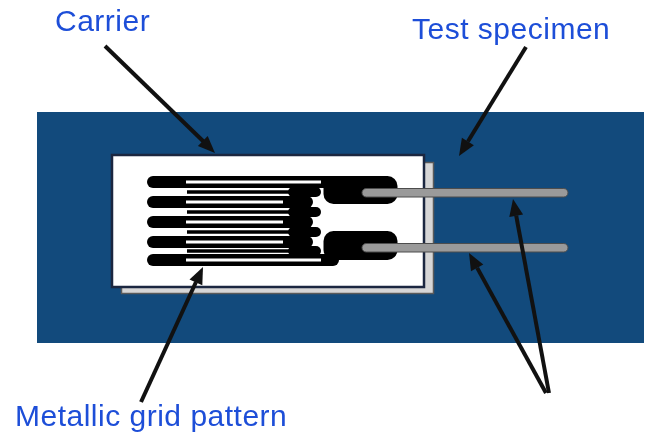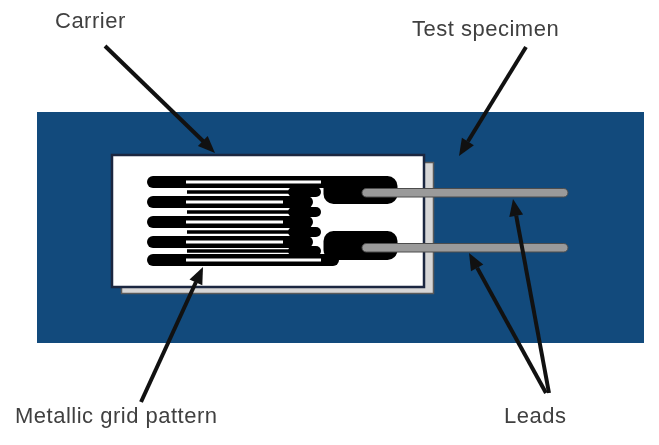--- a/index.html
+++ b/index.html
@@ -17,25 +17,25 @@
   }
   #diagram-svg {
     position: absolute;
     left: 0;
     top: 0;
     width: 659px;
     height: 445px;
   }
   .label {
     position: absolute;
-    font-size: 22px;
+    font-size: 30px;
     line-height: 34px;
     font-weight: 400;
     letter-spacing: 0.5px;
-    color: #404040;
+    color: #1d4ed8;
     white-space: nowrap;
   }
   .label-carrier        { left: 55px;  top: 4px;   }
   .label-test-specimen  { left: 412px; top: 12px;   }
   .label-metallic-grid  { left: 15px;  top: 399px; text-align: right; }
   .label-leads          { left: 504px; top: 399px; }
 
   .thick-bar   { stroke: #000000; stroke-width: 12;  stroke-linecap: round; }
   .stub-bar    { stroke: #000000; stroke-width: 10;  stroke-linecap: round; }
   .thin-trace  { stroke: #000000; stroke-width: 3.5; stroke-linecap: butt;  }
@@ -109,14 +109,13 @@
       <g>
         <line class="arrow-shaft" x1="546" y1="393" x2="477.2" y2="267.9"></line>
         <polygon class="arrow-head" points="469,253 483.3,264.5 471,271.3"></polygon>
       </g>
     </g>
   </svg>
 
   <div class="label label-carrier">Carrier</div>
   <div class="label label-test-specimen">Test specimen</div>
   <div class="label label-metallic-grid">Metallic grid pattern</div>
-  <div class="label label-leads">Leads</div>
 </div>
 
 </body></html>

